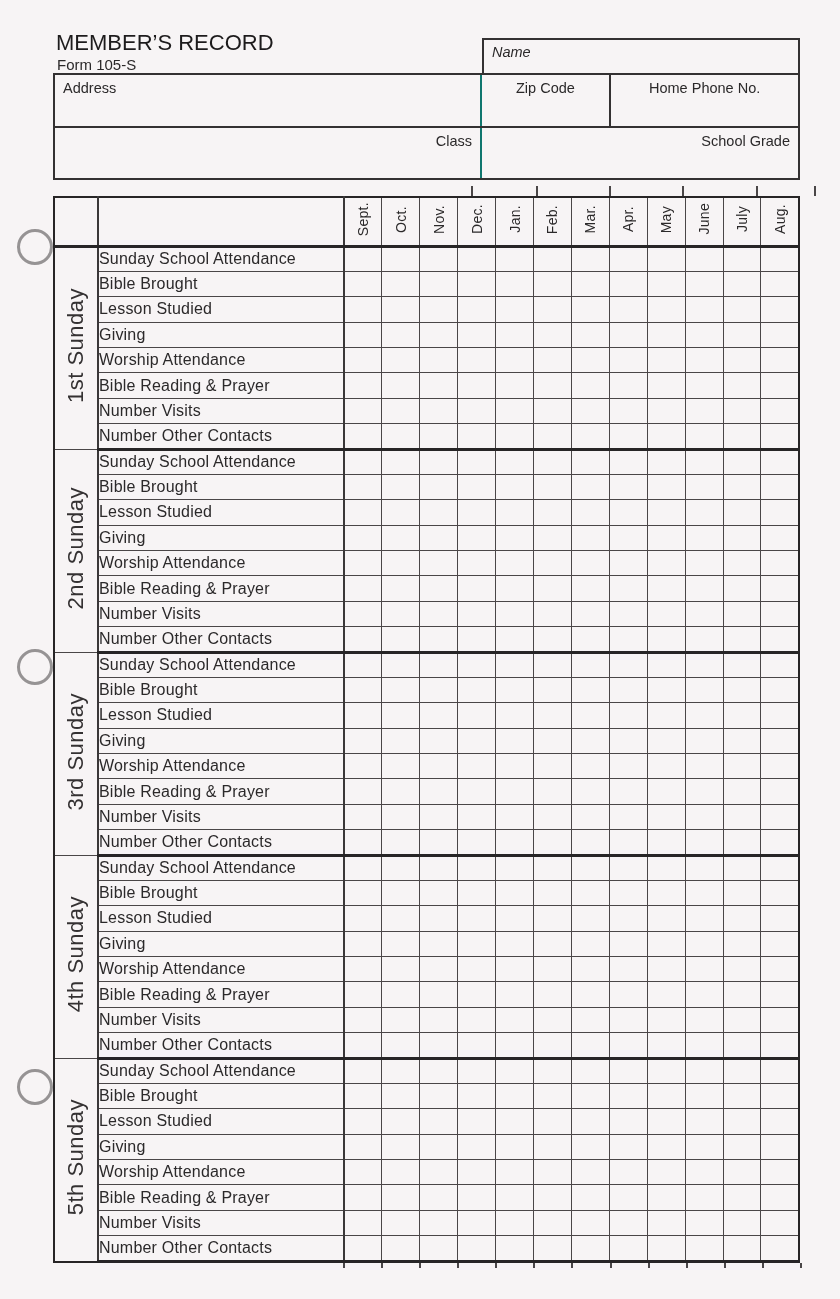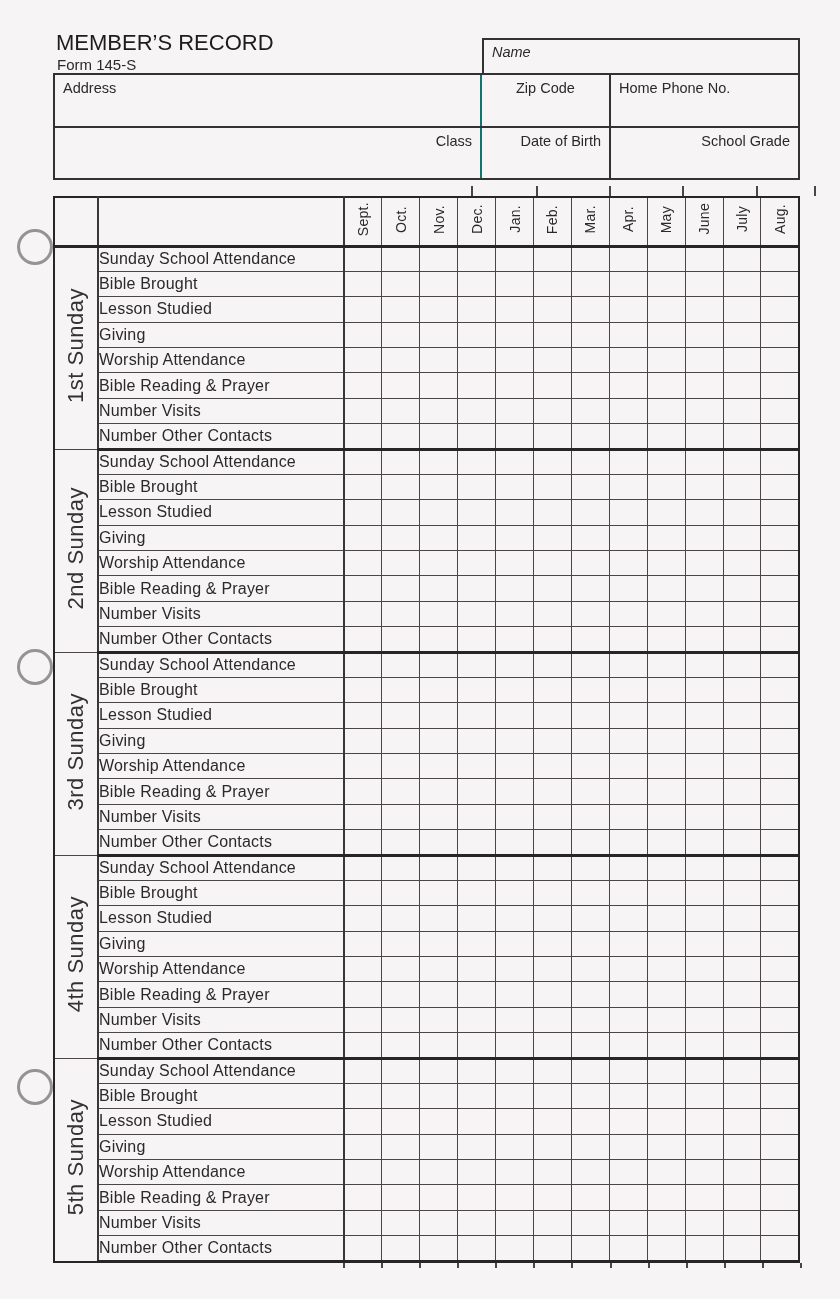--- a/index.html
+++ b/index.html
@@ -25,21 +25,21 @@
     box-sizing: border-box; border: 2px solid #343132; border-bottom: none;
     padding: 4px 8px; font-size: 14.5px; font-style: italic;
   }
   .hrow { position: absolute; left: 53px; width: 747px; box-sizing: border-box;
     border: 2px solid #343132; display: flex; }
   .hrow-2 { top: 73px; height: 55px; }
   .hrow-3 { top: 128px; height: 52px; border-top: none; text-align: right; }
   .hcell { box-sizing: border-box; padding: 5px 8px; font-size: 14.5px; }
   .hcell.big { width: 427px; border-right: 2px solid #0f766e; }
   .hcell.mid { width: 103px; border-right: 2px solid #343132; margin-left: 26px; }
-  .hcell.end { flex: 1; }
+  .hcell.end { flex: 1; margin-left: 30px; }
 
   
   table.record {
     position: absolute; left: 53px; top: 196px;
     width: 747px; height: 1067px;
     border-collapse: collapse; table-layout: fixed;
     border: 2px solid #272526;
   }
   .record th, .record td {
     border: 1px solid #4a4647; padding: 0; font-weight: normal;
@@ -70,44 +70,41 @@
   }
   .tick-top { position: absolute; top: 186px; width: 2px; height: 10px; background: #4a4647; }
   .tick-bottom { position: absolute; top: 1263px; width: 2px; height: 5px; background: #4a4647; }
 </style>
 </head>
 <body>
 
 <div class="page">
 
   <div class="title">MEMBER’S RECORD</div>
-  <div class="form-no">Form 145-S</div>
+  <div class="form-no">Form 105-S</div>
 
   <div class="name-box">
     <span>Name</span>
   </div>
 
   <div class="hrow hrow-2">
     <div class="hcell big">
       <span>Address</span>
     </div>
     <div class="hcell mid">
       <span>Zip Code</span>
     </div>
     <div class="hcell end">
       <span>Home Phone No.</span>
     </div>
   </div>
 
   <div class="hrow hrow-3">
     <div class="hcell big">
       <span>Class</span>
-    </div>
-    <div class="hcell mid">
-      <span>Date of Birth</span>
     </div>
     <div class="hcell end">
       <span>School Grade</span>
     </div>
   </div>
 
   <table class="record">
       <colgroup>
         <col style="width: 44px;">
         <col style="width: 246px;">

